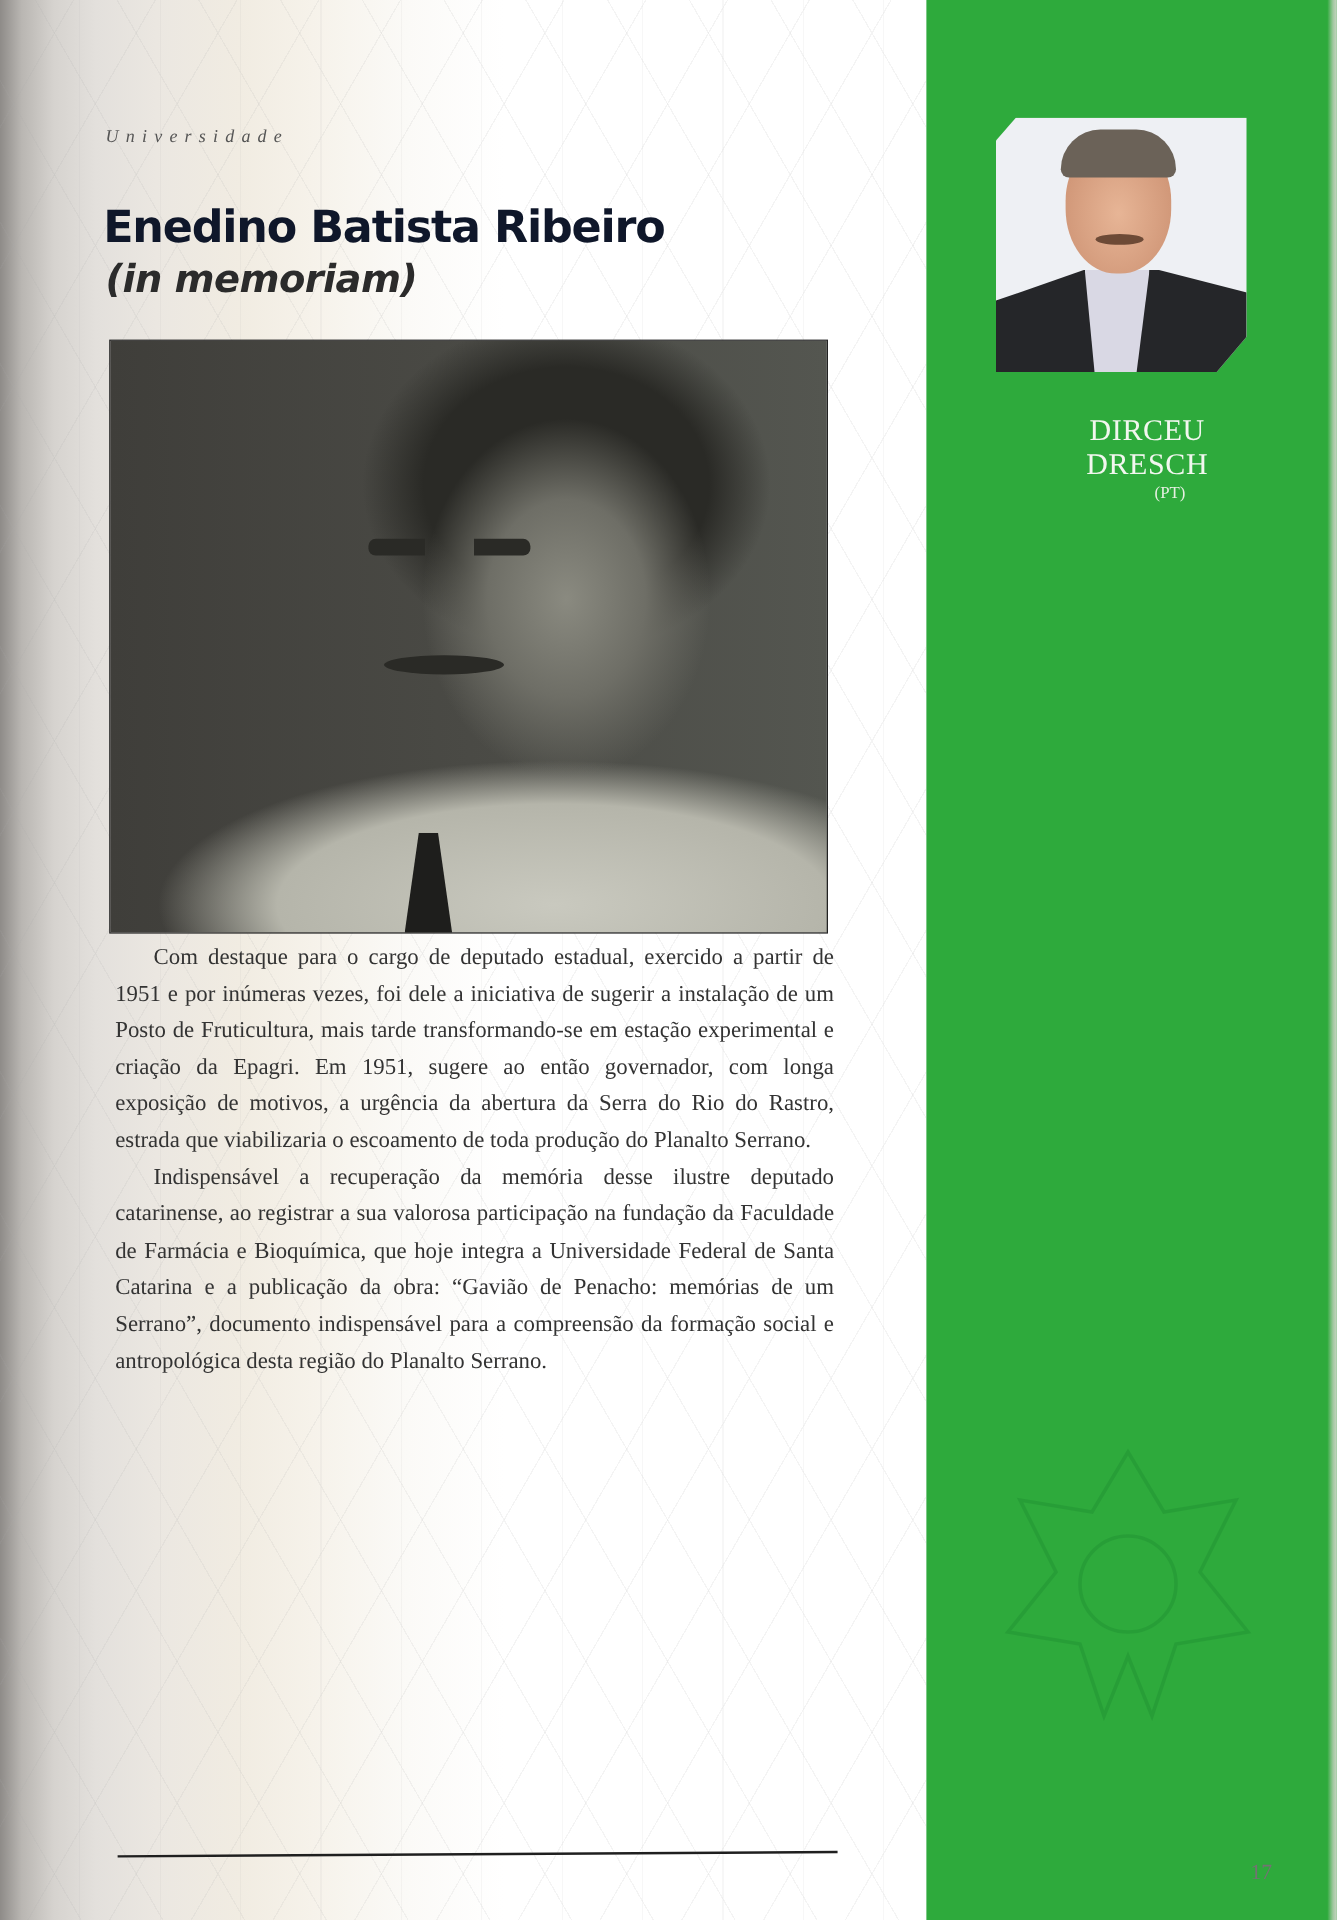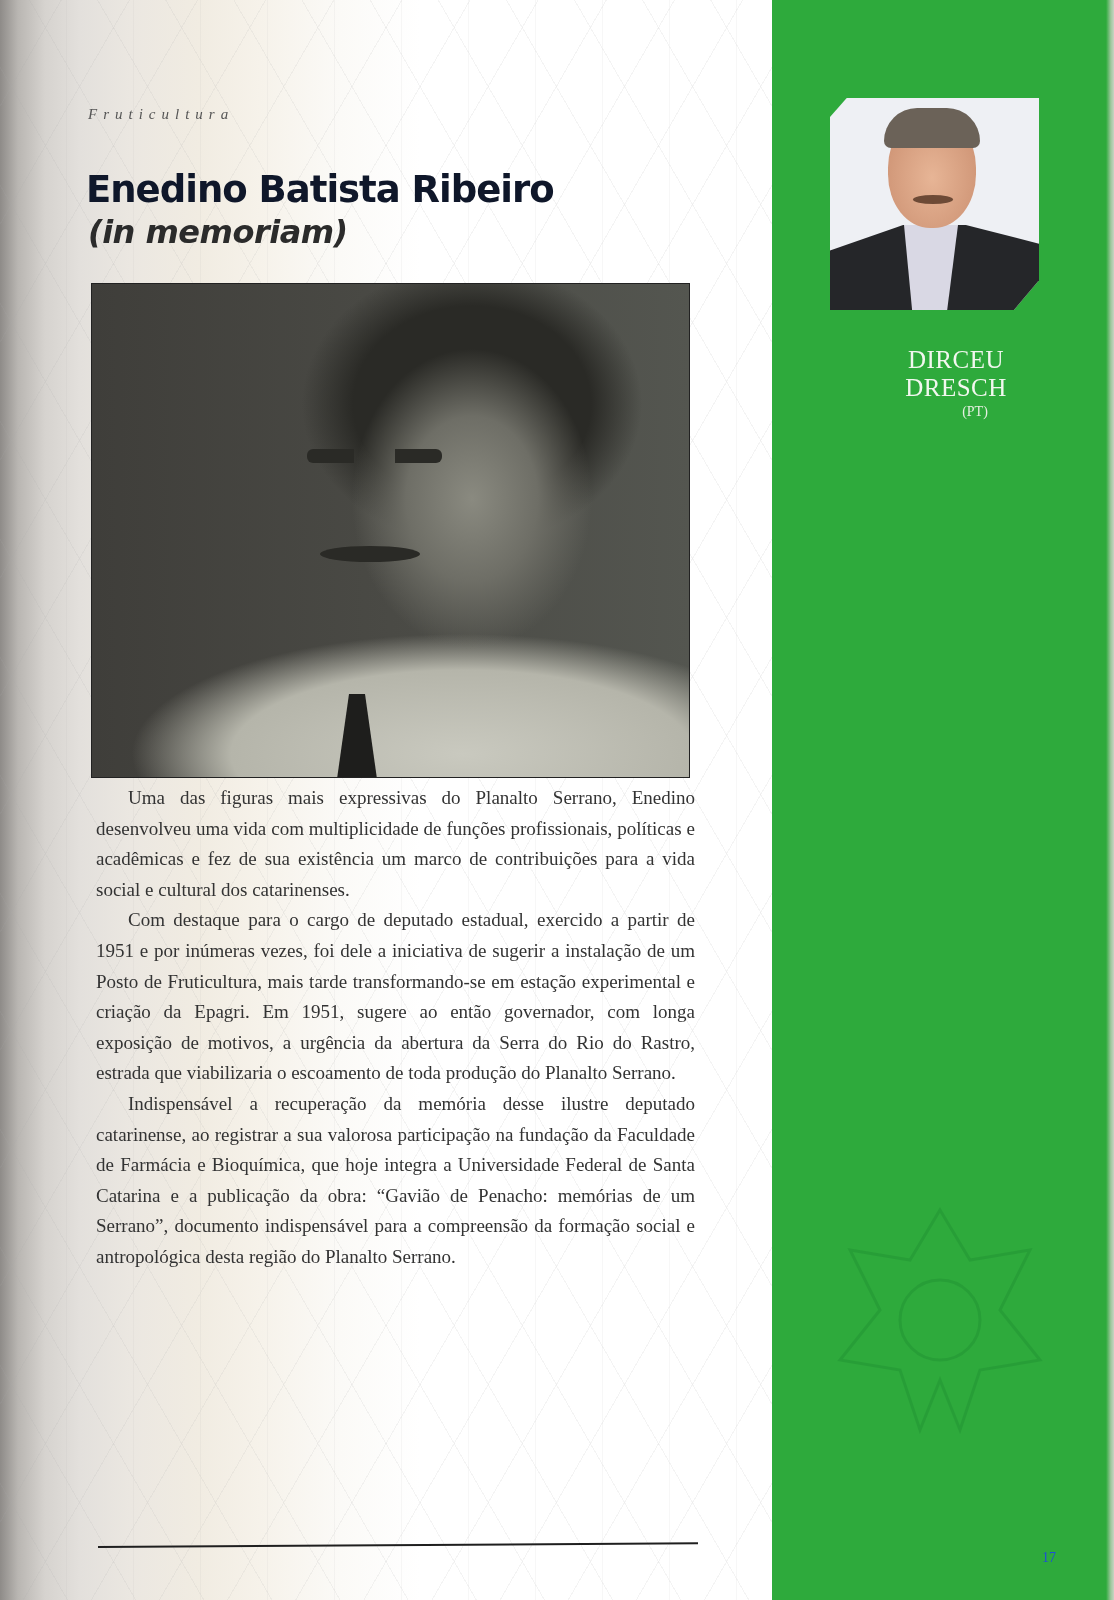--- a/index.html
+++ b/index.html
@@ -114,46 +114,45 @@
     font-family: "Liberation Serif", serif; font-weight: normal; color: #f2f7ef;
   }
   .name.l1 { top: 346px; font-size: 25px; letter-spacing: 0.5px; }
   .name.l2 { top: 374px; font-size: 25px; letter-spacing: 0.5px; }
   .party {
     position: absolute; left: 772px; top: 404px; width: 406px; text-align: center;
     font-family: "Liberation Serif", serif; font-size: 14px; color: #e6efe2;
   }
   .page-num {
     position: absolute; left: 1042px; top: 1550px;
-    font-family: "Liberation Serif", serif; font-size: 14px; color: #1d4ed8;
+    font-family: "Liberation Serif", serif; font-size: 18px; color: #737373;
   }
   .watermark {
     position: absolute; left: 820px; top: 1190px; width: 240px; height: 260px;
     opacity: 0.18;
   }
 </style>
 </head>
 <body>
 
 <div class="page">
   <div class="pattern"></div>
 </div>
 
-<div class="kicker">Fruticultura</div>
+<div class="kicker">Universidade</div>
 <h1 class="title">Enedino Batista Ribeiro</h1>
 <div class="subtitle">(in memoriam)</div>
 
 <div class="old-photo" title="Black-and-white portrait of Enedino Batista Ribeiro">
   <div class="eyes"></div>
   <div class="moustache"></div>
   <div class="tie"></div>
 </div>
 
 <div class="body-text">
-  <p>Uma das figuras mais expressivas do Planalto Serrano, Enedino desenvolveu uma vida com multiplicidade de funções profissionais, políticas e acadêmicas e fez de sua existência um marco de contribuições para a vida social e cultural dos catarinenses.</p>
   <p>Com destaque para o cargo de deputado estadual, exercido a partir de 1951 e por inúmeras vezes, foi dele a iniciativa de sugerir a instalação de um Posto de Fruticultura, mais tarde transformando-se em estação experimental e criação da Epagri. Em 1951, sugere ao então governador, com longa exposição de motivos, a urgência da abertura da Serra do Rio do Rastro, estrada que viabilizaria o escoamento de toda produção do Planalto Serrano.</p>
   <p>Indispensável a recuperação da memória desse ilustre deputado catarinense, ao registrar a sua valorosa participação na fundação da Faculdade de Farmácia e Bioquímica, que hoje integra a Universidade Federal de Santa Catarina e a publicação da obra: “Gavião de Penacho: memórias de um Serrano”, documento indispensável para a compreensão da formação social e antropológica desta região do Planalto Serrano.</p>
 </div>
 
 <div class="rule"></div>
 
 <div class="panel">
   <svg class="watermark" style="position:absolute;left:48px;top:1190px;" viewBox="0 0 240 260">
     <g fill="none" stroke="#0c6a22" stroke-width="3">
       <path d="M120 20 L150 70 L210 60 L180 120 L220 170 L160 180 L140 240 L120 190 L100 240 L80 180 L20 170 L60 120 L30 60 L90 70 Z"></path>

